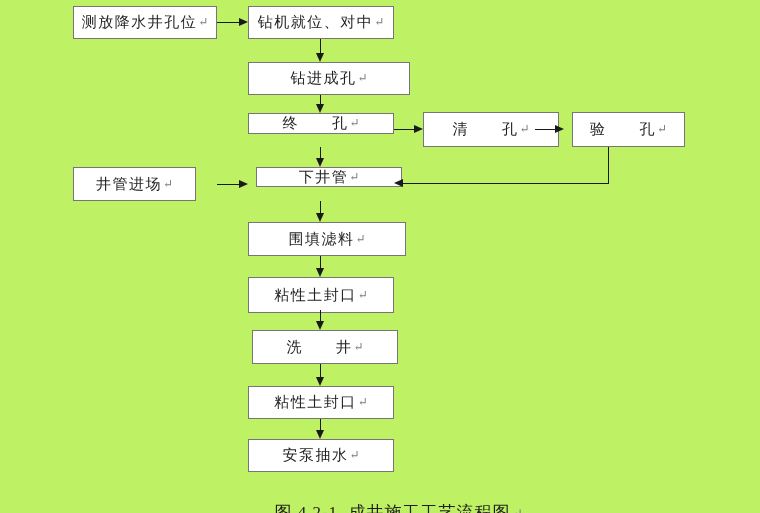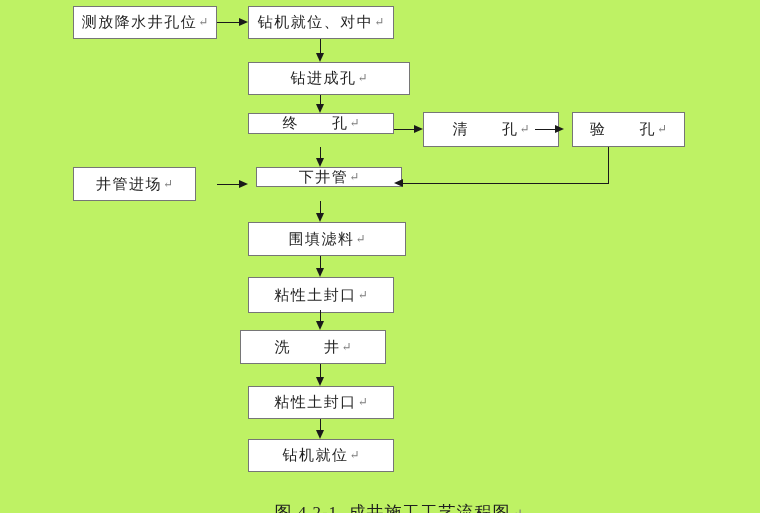--- a/index.html
+++ b/index.html
@@ -109,28 +109,28 @@
   <div class="box" style="left:256px;top:167px;width:146px;height:20px">
     <span class="lbl">下井管</span><span class="ret">↵</span>
   </div>
 
   <div class="box" style="left:248px;top:222px;width:158px;height:34px">
     <span class="lbl">围填滤料</span><span class="ret">↵</span>
   </div>
   <div class="box" style="left:248px;top:277px;width:146px;height:36px">
     <span class="lbl">粘性土封口</span><span class="ret">↵</span>
   </div>
-  <div class="box" style="left:240px;top:330px;width:146px;height:34px">
+  <div class="box" style="left:252px;top:330px;width:146px;height:34px">
     <span class="lbl">洗　　井</span><span class="ret">↵</span>
   </div>
   <div class="box" style="left:248px;top:386px;width:146px;height:33px">
     <span class="lbl">粘性土封口</span><span class="ret">↵</span>
   </div>
   <div class="box" style="left:248px;top:439px;width:146px;height:33px">
-    <span class="lbl">钻机就位</span><span class="ret">↵</span>
+    <span class="lbl">安泵抽水</span><span class="ret">↵</span>
   </div>
 
   <div class="hline" style="left:217px;top:22px;width:23px"></div>
   <div class="arr arr-r" style="left:239px;top:18px"></div>
 
   <div class="vline" style="left:320px;top:39px;height:15px"></div>
   <div class="arr arr-d" style="left:316px;top:53px"></div>
 
   <div class="vline" style="left:320px;top:95px;height:10px"></div>
   <div class="arr arr-d" style="left:316px;top:104px"></div>

